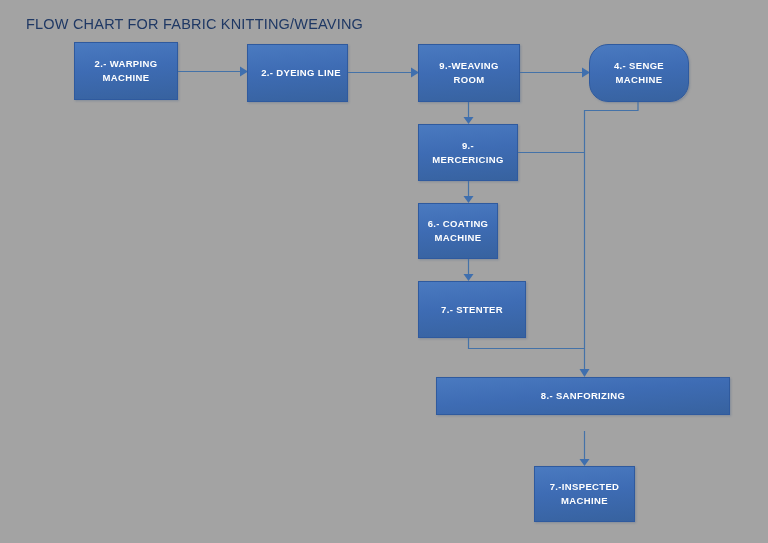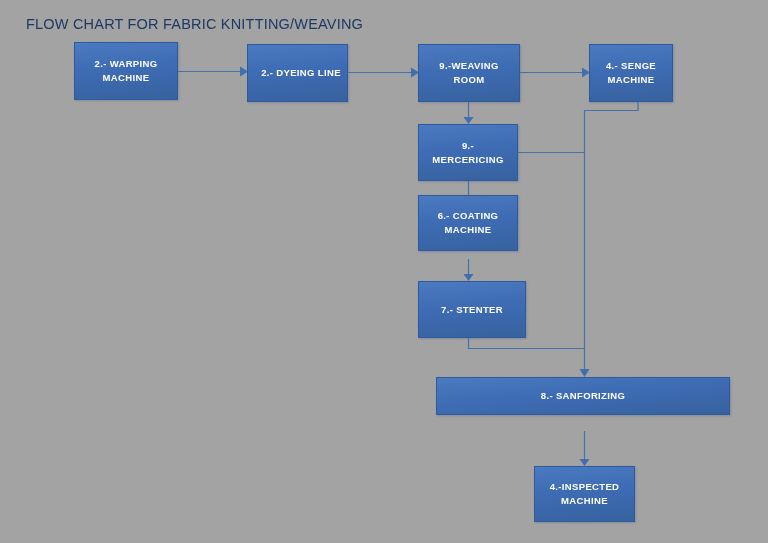--- a/index.html
+++ b/index.html
@@ -130,52 +130,52 @@
       <span>2.- DYEING LINE</span>
     </div>
   </div>
 
   <div class="node" style="left:418px; top:44px; width:102px; height:58px;">
     <div>
       <span>9.-WEAVING ROOM</span>
     </div>
   </div>
 
-  <div class="node" style="left:589px; top:44px; width:84px; height:58px;">
+  <div class="node" style="left:589px; top:44px; width:100px; height:58px;border-radius:19px;">
     <div>
       <span>4.- SENGE</span>
       <span>MACHINE</span>
     </div>
   </div>
 
   <div class="node" style="left:418px; top:124px; width:100px; height:57px;">
     <div>
       <span>9.- MERCERICING</span>
     </div>
   </div>
 
-  <div class="node" style="left:418px; top:195px; width:100px; height:56px;">
+  <div class="node" style="left:418px; top:203px; width:80px; height:56px;">
     <div>
       <span>6.- COATING</span>
       <span>MACHINE</span>
     </div>
   </div>
 
   <div class="node" style="left:418px; top:281px; width:108px; height:57px;">
     <div>
       <span>7.- STENTER</span>
     </div>
   </div>
 
   <div class="node" style="left:436px; top:377px; width:294px; height:38px;">
     <div>
       <span>8.- SANFORIZING</span>
     </div>
   </div>
 
   <div class="node" style="left:534px; top:466px; width:101px; height:56px;">
     <div>
-      <span>4.-INSPECTED</span>
+      <span>7.-INSPECTED</span>
       <span>MACHINE</span>
     </div>
   </div>
 
 </div>
 
 </body></html>

